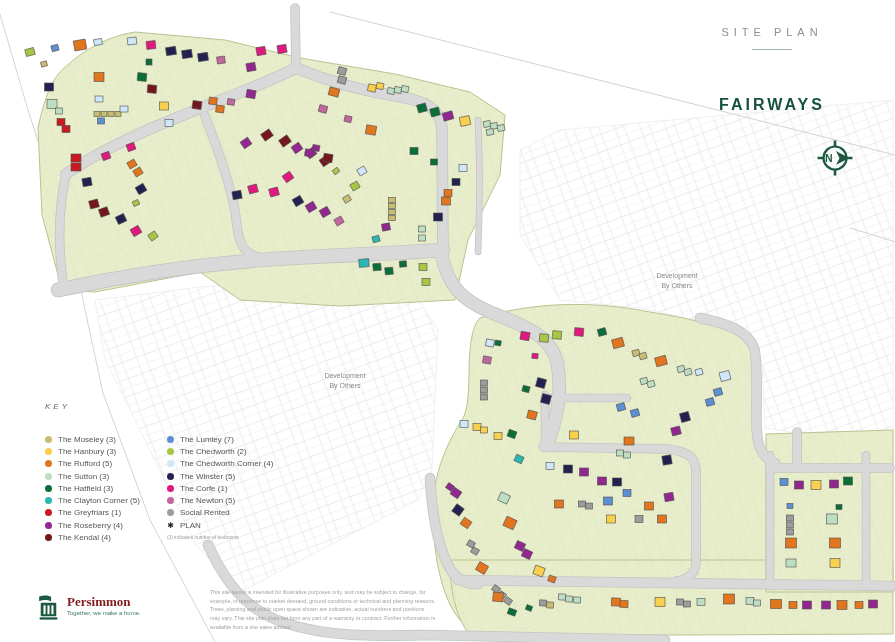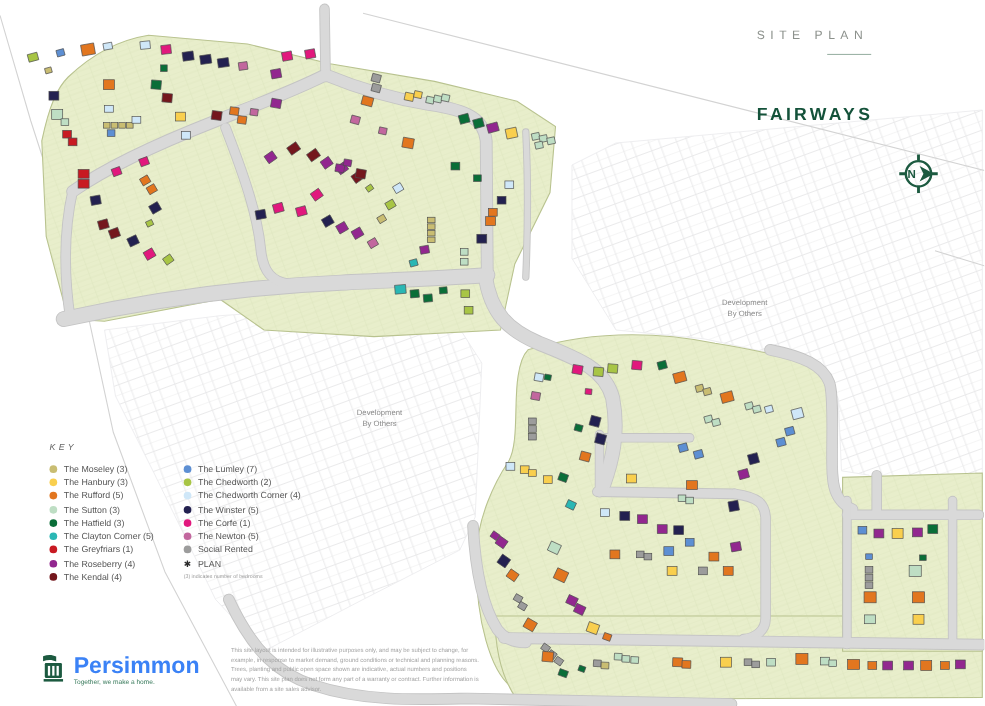--- a/index.html
+++ b/index.html
@@ -1,42 +1,42 @@
 <!DOCTYPE html>
 <html><head>
 <meta charset="utf-8">
 <style>
   html,body{margin:0;padding:0;background:#fff;}
   .stage{position:relative;width:895px;height:642px;background:#ffffff;overflow:hidden;
          font-family:"Liberation Sans",sans-serif;}
   #map-svg{position:absolute;left:0;top:0;z-index:1;}
   .overlay{position:absolute;z-index:2;}
   
-  .titleblock{left:688px;top:26px;width:168px;text-align:left;}
+  .titleblock{left:688px;top:26px;width:168px;text-align:center;}
   .eyebrow{font-size:11px;letter-spacing:5px;color:#8c918c;}
   .title-divider{width:40px;border:none;border-top:1px solid #9db4a7;margin:11px auto 12px auto;}
   .dev-name{font-size:16px;font-weight:bold;letter-spacing:3px;color:#14523a;margin-top:46px;}
   
   .annotation{position:absolute;transform:translate(-50%,0);font-size:7px;line-height:1.4;
               color:#8a8a8a;text-align:center;white-space:pre-line;z-index:2;}
   
   .keyblock{left:45px;top:402px;width:260px;}
-  .key-heading{font-size:8px;letter-spacing:3px;color:#666;margin-bottom:9px;font-style:italic;}
+  .key-heading{font-size:8px;letter-spacing:3px;color:#666;margin-bottom:22px;font-style:italic;}
   .key-cols{display:flex;}
   .key-col{display:flex;flex-direction:column;}
   .key-col.c0{width:122px;}
   .key-row{display:flex;align-items:center;height:12.3px;}
   .key-dot{width:7px;height:7px;border-radius:50%;margin-right:6px;flex:0 0 7px;}
   .key-sym{width:7px;margin-right:6px;font-size:8px;color:#2b2b2b;text-align:center;flex:0 0 7px;line-height:7px;}
   .key-label{font-size:8px;color:#555;}
   .key-note{font-size:4.8px;color:#9a9a9a;margin-top:4px;}
   
   .brandblock{left:36px;top:595px;display:flex;align-items:flex-start;}
   .brand-icon{width:25px;height:27px;margin-right:6px;}
-  .brand-name{font-family:Liberation Sans, sans-serif;font-weight:bold;font-size:21px;color:#3b82f6;line-height:1;}
+  .brand-name{font-family:Liberation Serif, serif;font-weight:bold;font-size:13px;color:#7f1d1d;line-height:1;}
   .brand-tagline{font-size:6px;color:#37795a;margin-top:2px;}
   
   .disclaimer{left:210px;top:588px;width:226px;font-size:5.4px;line-height:1.6;color:#a3a3a3;}
   
   .compass{left:815px;top:138px;width:40px;height:40px;}
 </style>
 </head>
 <body>
 
 <div class="stage">

